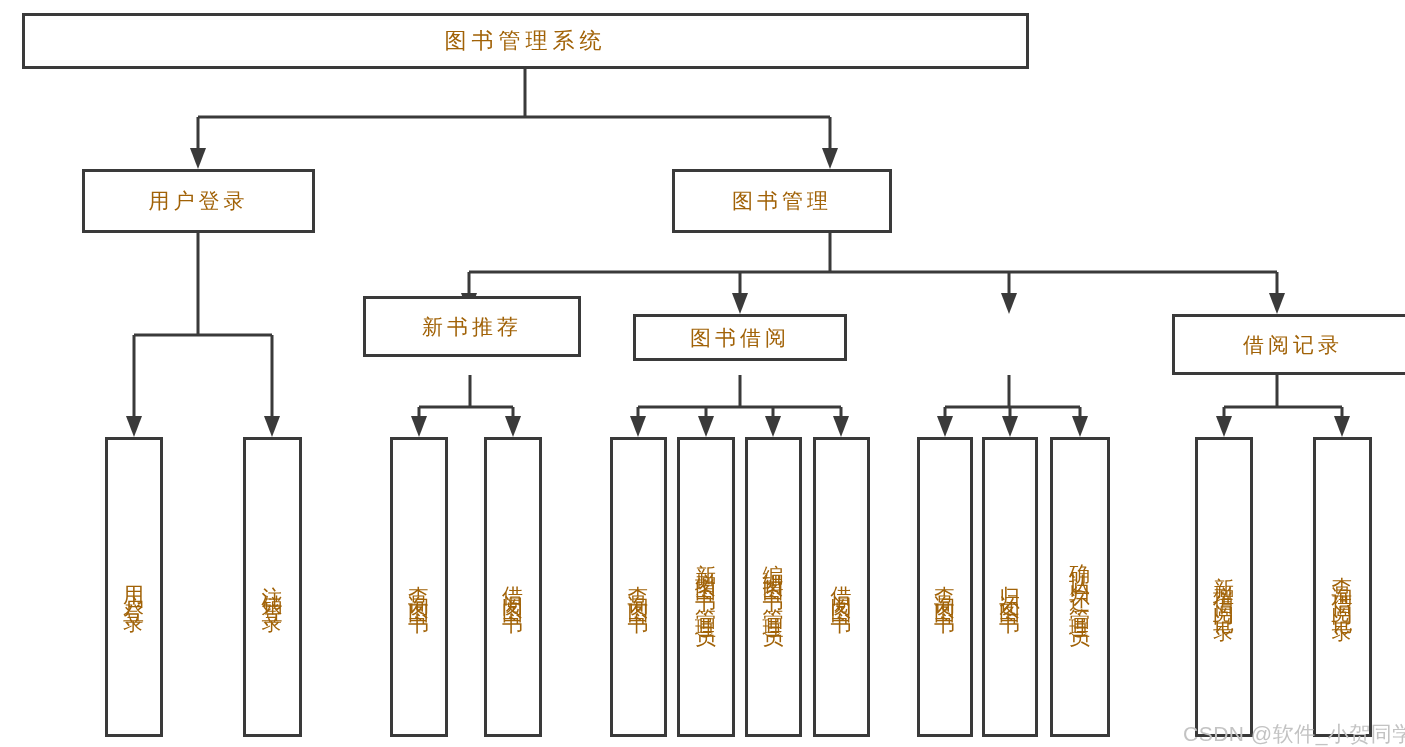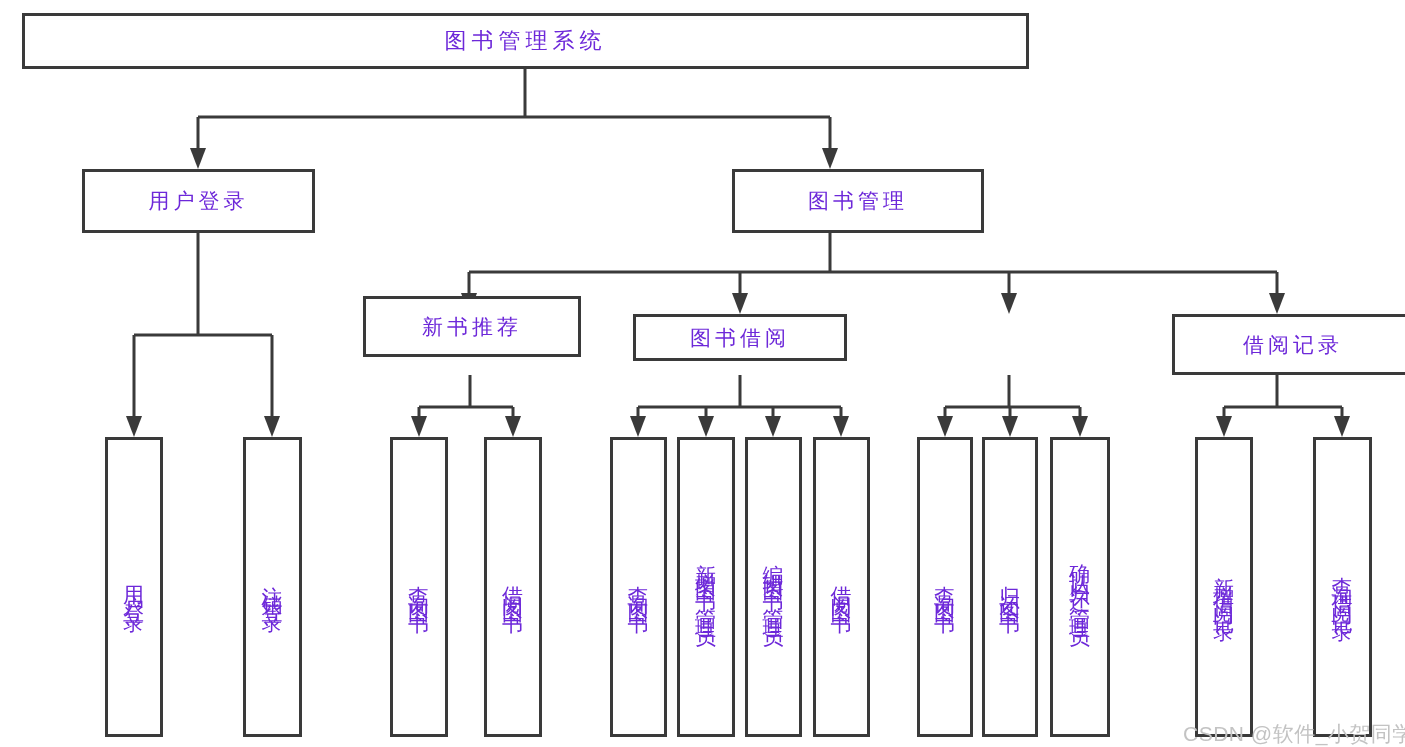--- a/index.html
+++ b/index.html
@@ -12,21 +12,21 @@
   }
   #wires{position:absolute;left:0;top:0;z-index:1;}
   .box{
     position:absolute;
     box-sizing:border-box;
     border:3px solid #3a3a3a;
     background:#ffffff;
     display:flex;
     align-items:center;
     justify-content:center;
-    color:#6d28d9;
+    color:#a16207;
     z-index:2;
   }
   .h-label{font-size:21px;letter-spacing:4px;white-space:nowrap;}
   .title-label{font-size:22px;letter-spacing:5px;}
   .v-label{
     writing-mode:vertical-rl;
     text-orientation:mixed;
     font-size:21px;
     letter-spacing:9px;
     line-height:1;
@@ -87,21 +87,21 @@
     </g>
   </svg>
 
   <div class="box" style="left:22px;top:13px;width:1007px;height:56px">
     <span class="title-label">图书管理系统</span>
   </div>
 
   <div class="box" style="left:82px;top:169px;width:233px;height:64px">
     <span class="h-label">用户登录</span>
   </div>
-  <div class="box" style="left:732px;top:169px;width:252px;height:64px">
+  <div class="box" style="left:672px;top:169px;width:220px;height:64px">
     <span class="h-label">图书管理</span>
   </div>
 
   <div class="box" style="left:363px;top:296px;width:218px;height:61px">
     <span class="h-label">新书推荐</span>
   </div>
   <div class="box" style="left:633px;top:314px;width:214px;height:47px">
     <span class="h-label">图书借阅</span>
   </div>
   <div class="box" style="left:1172px;top:314px;width:242px;height:61px">

